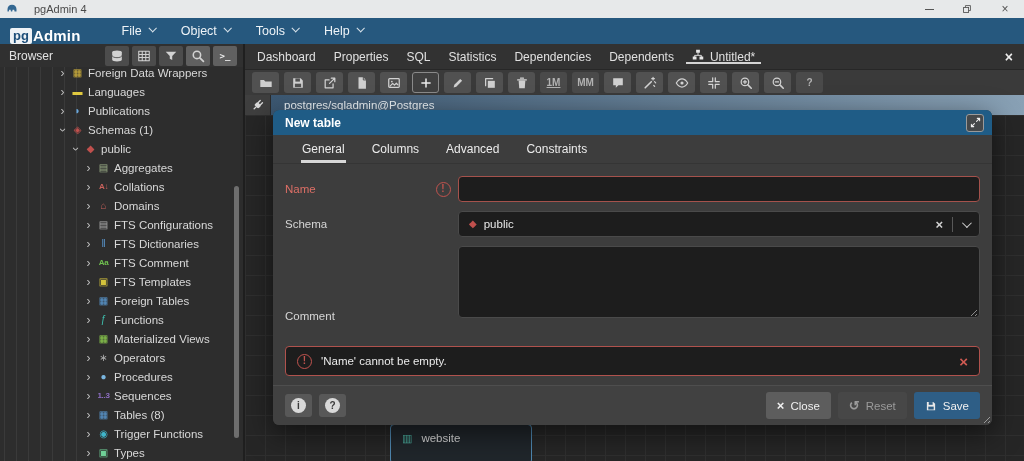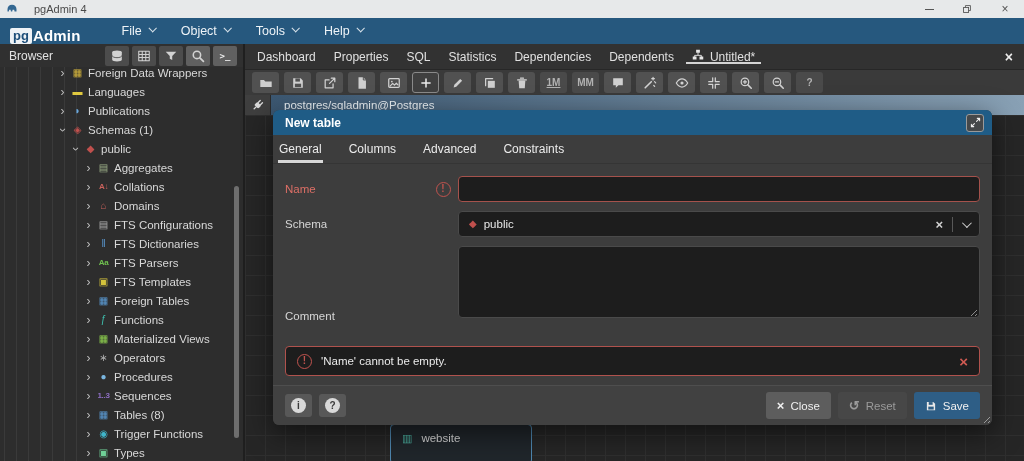--- a/index.html
+++ b/index.html
@@ -80,21 +80,21 @@
   .erd-node .nicon { font-size:11px; color:#4db6a5; line-height:1.2; }
   .erd-node .nlab { font-size:11.5px; color:#d8d8d8; }
 
   
   .dialog { position:absolute; left:273px; top:110px; width:719px; height:315px; background:#3d3d3d;
     border-radius:6px; box-shadow:0 8px 28px rgba(0,0,0,.55); z-index:10; display:flex; flex-direction:column; overflow:hidden; }
   .dlg-head { height:25px; background:#1f5c86; display:flex; align-items:center; padding:0 8px 0 12px; flex:none; }
   .dlg-title { font-size:12px; font-weight:bold; color:#ffffff; }
   .dlg-expand { margin-left:auto; width:18px; height:18px; background:#45484a; border:1px solid #9a9a9a;
     border-radius:3px; display:flex; align-items:center; justify-content:center; }
-  .dlg-tabs { height:29px; display:flex; align-items:stretch; padding:0 6px; gap:27px; flex:none; border-bottom:1px solid #353535; }
+  .dlg-tabs { height:29px; display:flex; align-items:stretch; padding:0 29px; gap:27px; flex:none; border-bottom:1px solid #353535; }
   .dtab { position:relative; font-size:12px; color:#ececec; line-height:29px; cursor:default; }
   .dtab.active::after { content:""; position:absolute; left:-1px; right:-1px; bottom:0; height:3px; background:#d8d8d8; }
   .dlg-body { flex:1; padding:12px 12px 0; }
   .frow { display:flex; align-items:center; margin-bottom:9px; }
   .frow.top { align-items:flex-end; }
   .flabel { width:143px; font-size:11.5px; color:#d6d6d6; flex:none; }
   .flabel.err { color:#dd6f66; }
   .ferrslot { width:30px; flex:none; display:flex; justify-content:center; }
   .errdot { width:15px; height:15px; border:1.5px solid #c0534e; border-radius:50%; color:#c0534e;
     font-size:10px; font-weight:bold; text-align:center; line-height:12px; }
@@ -268,21 +268,21 @@
               <span class="tlab">FTS Configurations</span>
             </div>
             <div class="trow" style="padding-left: 82px;">
               <span class="tchev"><span>›</span></span>
               <span class="ticon" style="color: rgb(91, 155, 213);">‖</span>
               <span class="tlab">FTS Dictionaries</span>
             </div>
             <div class="trow" style="padding-left: 82px;">
               <span class="tchev"><span>›</span></span>
               <span class="ticon ttext" style="color: rgb(111, 191, 79);">Aa</span>
-              <span class="tlab">FTS Parsers</span>
+              <span class="tlab">FTS Comment</span>
             </div>
             <div class="trow" style="padding-left: 82px;">
               <span class="tchev"><span>›</span></span>
               <span class="ticon" style="color: rgb(212, 195, 60);">▣</span>
               <span class="tlab">FTS Templates</span>
             </div>
             <div class="trow" style="padding-left: 82px;">
               <span class="tchev"><span>›</span></span>
               <span class="ticon" style="color: rgb(91, 155, 213);">▦</span>
               <span class="tlab">Foreign Tables</span>

